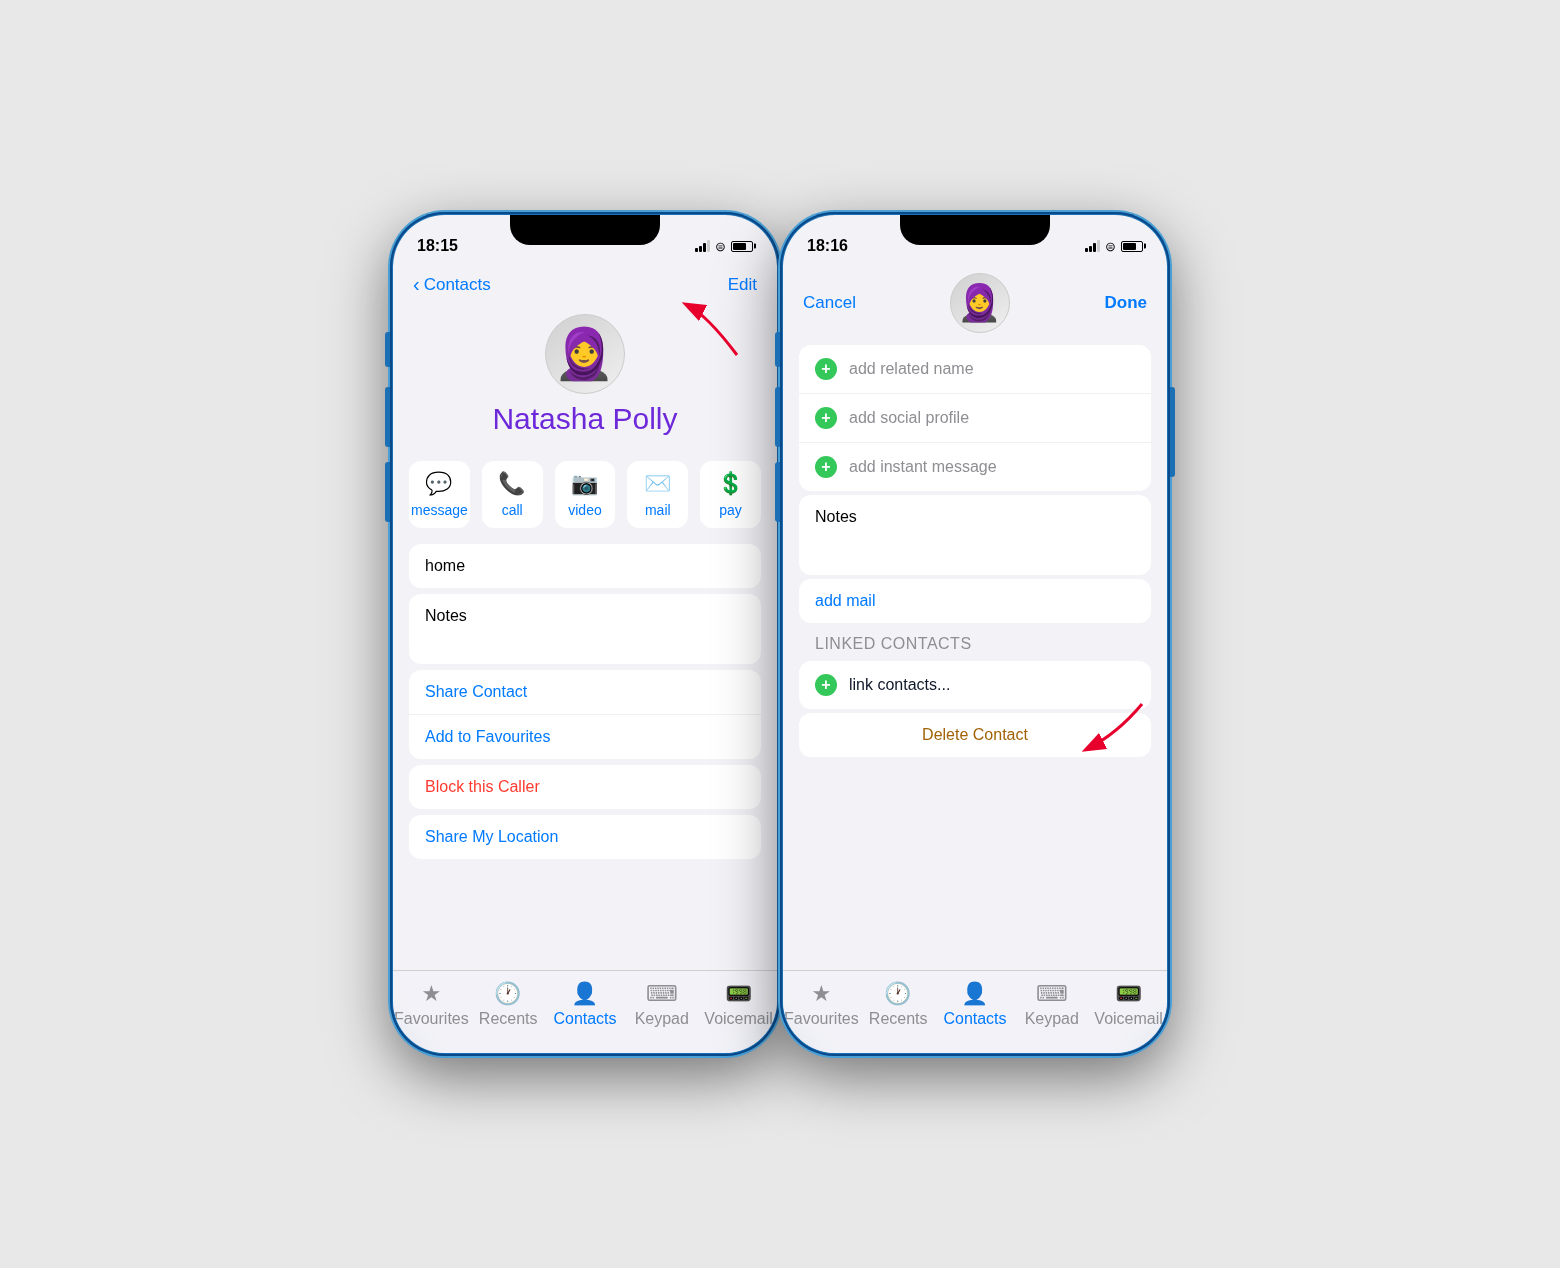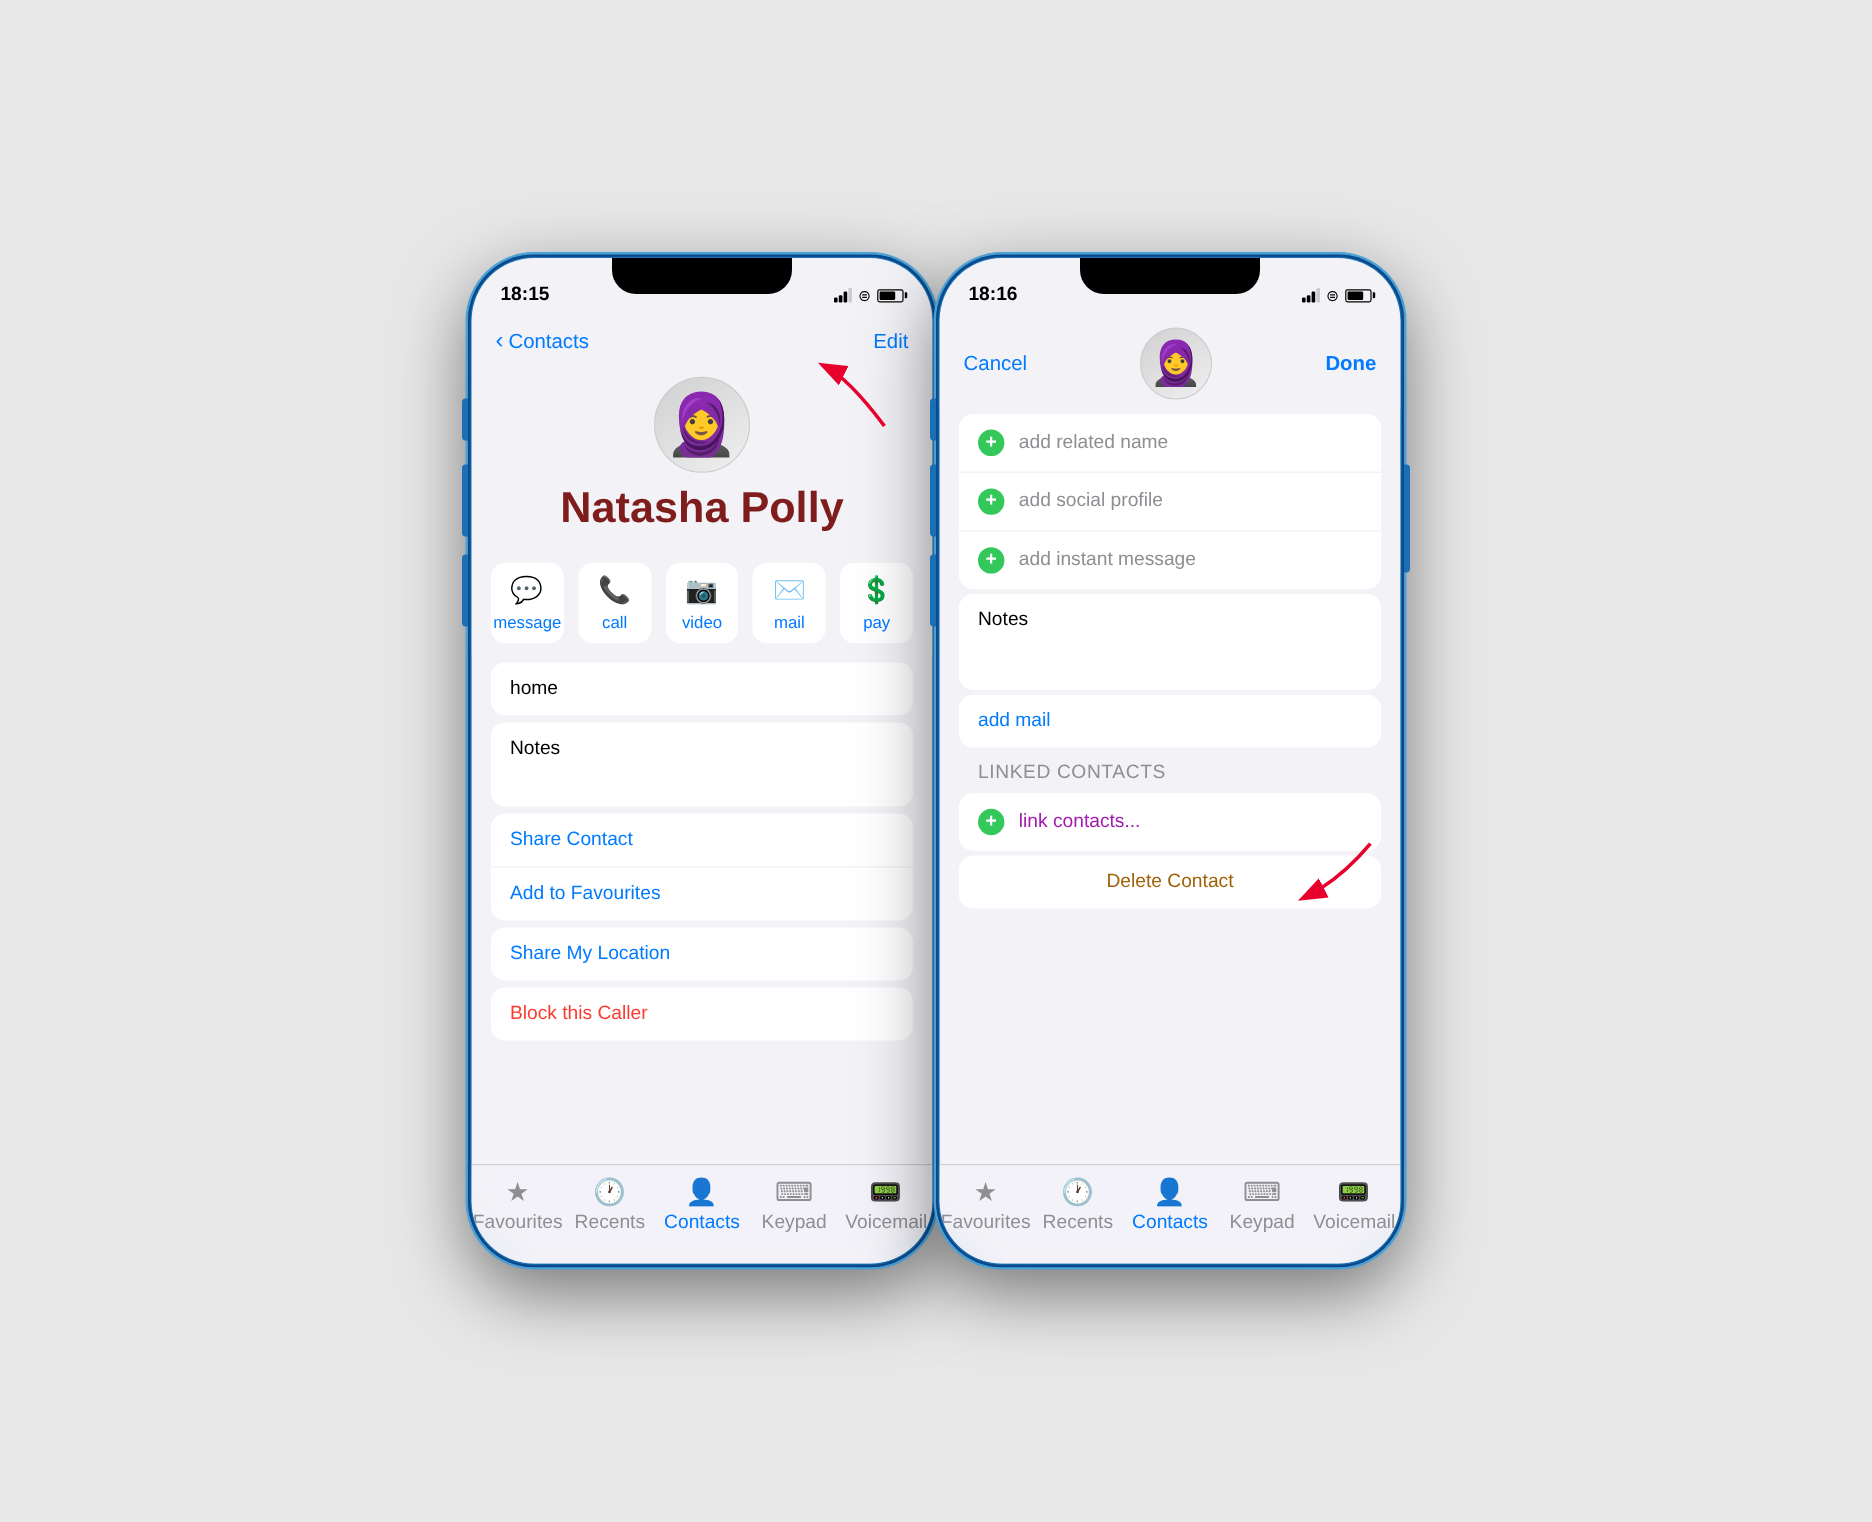--- a/index.html
+++ b/index.html
@@ -187,23 +187,23 @@
       background: linear-gradient(145deg, #d0d0d0, #f0f0f0);
       display: flex;
       align-items: center;
       justify-content: center;
       font-size: 40px;
       margin-bottom: 8px;
       overflow: hidden;
       border: 1px solid #ccc;
     }
     .contact-name {
-      font-size: 36px;
-      font-weight: 700;
-      color: #7f1d1d;
+      font-size: 30px;
+      font-weight: 400;
+      color: #6d28d9;
     }
     
     .action-row {
       display: flex;
       justify-content: center;
       gap: 12px;
       padding: 10px 16px;
       background: #f2f2f7;
     }
     .action-btn {
@@ -465,24 +465,24 @@
         <div class="section-row notes">
           <span>Notes</span>
         </div>
       </div>
 
       <div class="section-card">
         <div class="section-row blue">Share Contact</div>
         <div class="section-row blue">Add to Favourites</div>
       </div>
       <div class="section-card">
+        <div class="section-row red">Block this Caller</div>
+      </div>
+      <div class="section-card">
         <div class="section-row blue">Share My Location</div>
-      </div>
-      <div class="section-card">
-        <div class="section-row red">Block this Caller</div>
       </div>
 
       <div class="tab-bar">
         <div class="tab-item">
           <span class="tab-icon">★</span>
           <span class="tab-label">Favourites</span>
         </div>
         <div class="tab-item">
           <span class="tab-icon">🕐</span>
           <span class="tab-label">Recents</span>
@@ -555,21 +555,21 @@
         <span>Notes</span>
       </div>
 
       <div class="add-field-row">add mail</div>
 
       <div class="section-header-label">LINKED CONTACTS</div>
 
       <div class="linked-section">
         <div class="linked-row">
           <div class="add-icon">+</div>
-          <span style="color:#a21caf; font-size:16px;">link contacts...</span>
+          <span style="color:#0f172a; font-size:16px;">link contacts...</span>
         </div>
       </div>
 
       <div style="position:absolute; right:20px; bottom:290px; z-index:20; pointer-events:none;">
         <svg width="80" height="60" viewBox="0 0 80 60">
           <defs>
             <marker id="arrowhead2" markerWidth="8" markerHeight="6" refX="6" refY="3" orient="auto">
               <polygon points="0 0, 8 3, 0 6" fill="#e8002d"></polygon>
             </marker>
           </defs>

